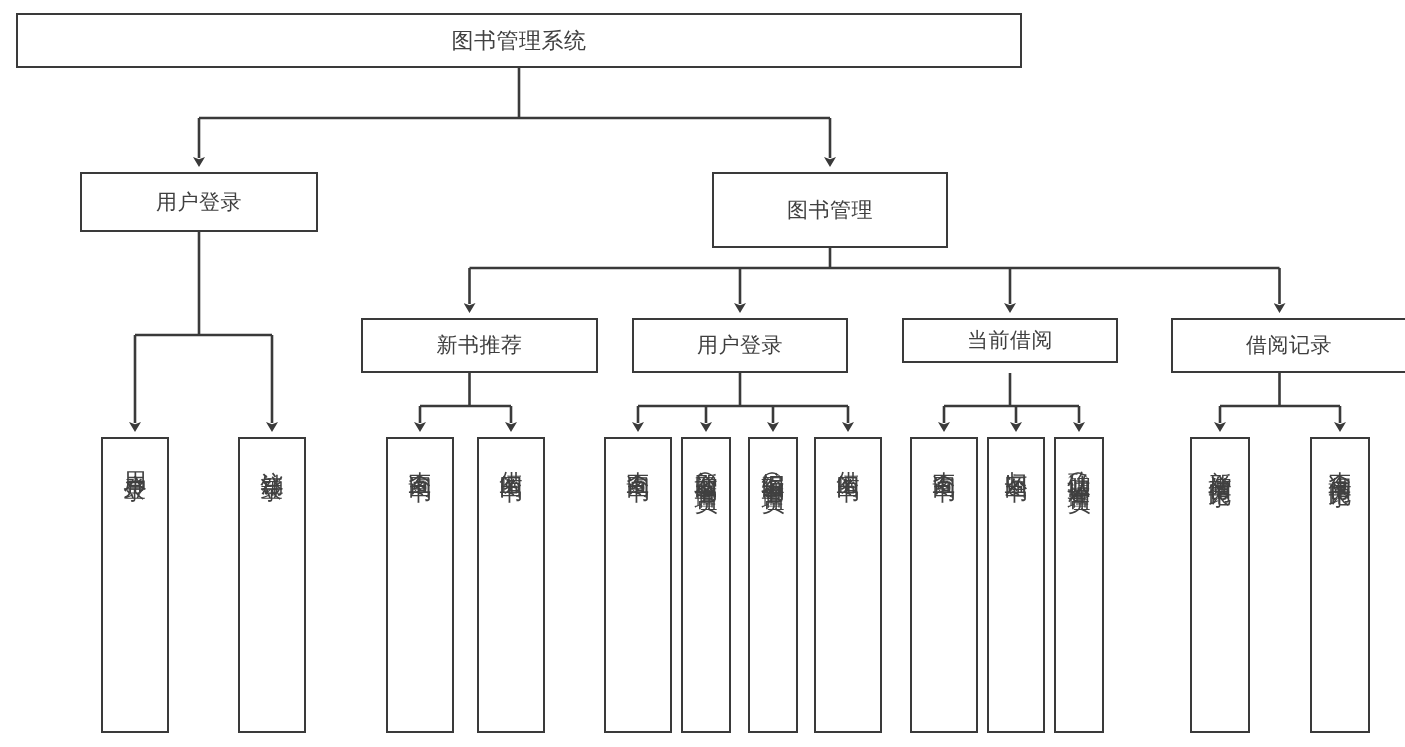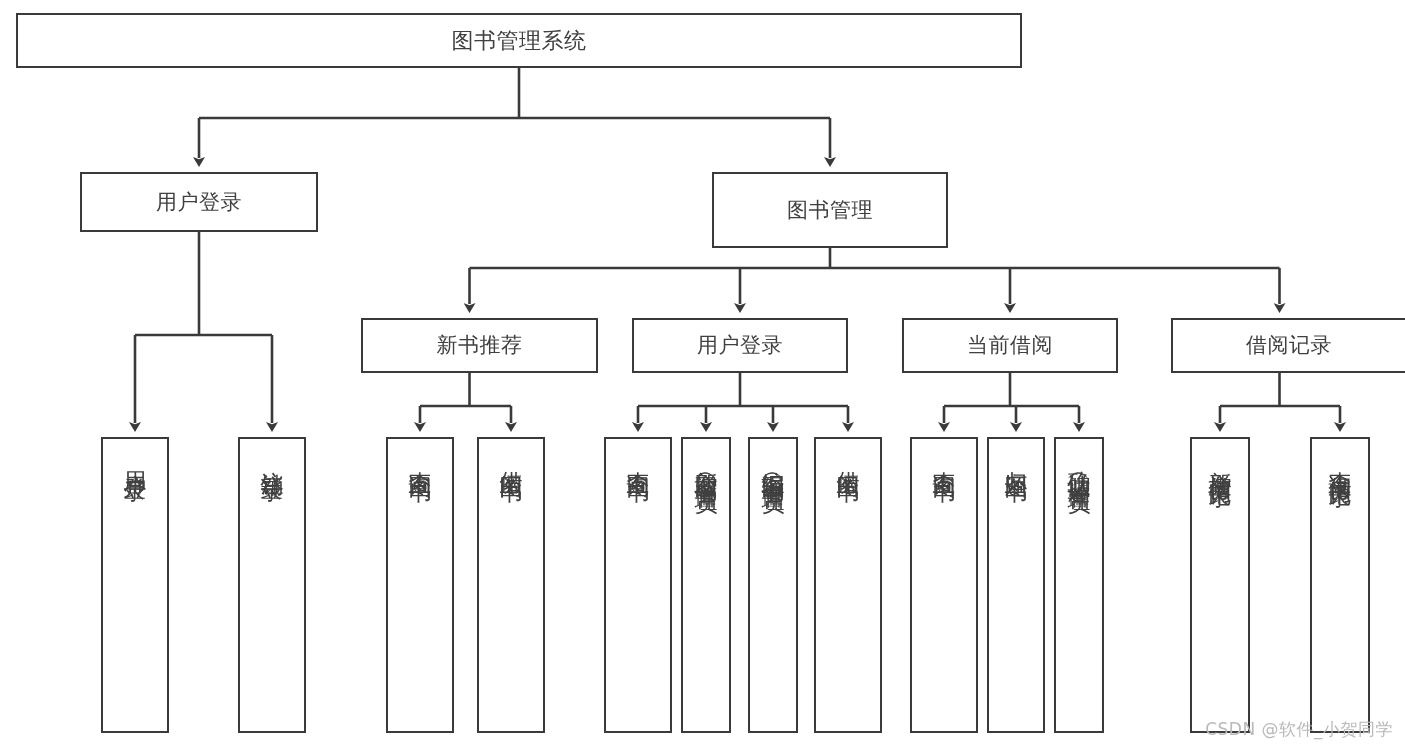--- a/index.html
+++ b/index.html
@@ -124,21 +124,21 @@
       </div>
       <div class="node horiz" style="left: 712px; top: 172px; width: 236px; height: 76px;">
         <span class="label">图书管理</span>
       </div>
       <div class="node horiz" style="left: 361px; top: 318px; width: 237px; height: 55px;">
         <span class="label">新书推荐</span>
       </div>
       <div class="node horiz" style="left: 632px; top: 318px; width: 216px; height: 55px;">
         <span class="label">用户登录</span>
       </div>
-      <div class="node horiz" style="left: 902px; top: 318px; width: 216px; height: 55px;">
+      <div class="node horiz" style="left: 902px; top: 318px; width: 216px; height: 45px;">
         <span class="label">当前借阅</span>
       </div>
       <div class="node horiz" style="left: 1171px; top: 318px; width: 236px; height: 55px;">
         <span class="label">借阅记录</span>
       </div>
       <div class="node vert" style="left: 101px; top: 437px; width: 68px; height: 296px;">
         <span class="label">用户登录</span>
       </div>
       <div class="node vert" style="left: 238px; top: 437px; width: 68px; height: 296px;">
         <span class="label">注销登录</span>
@@ -171,14 +171,13 @@
         <span class="label">确认归还（管理员）</span>
       </div>
       <div class="node vert" style="left: 1190px; top: 437px; width: 60px; height: 296px;">
         <span class="label">新增借阅记录</span>
       </div>
       <div class="node vert" style="left: 1310px; top: 437px; width: 60px; height: 296px;">
         <span class="label">查询借阅记录</span>
       </div>
     </div>
 
-  <div id="watermark">CSDN @软件_小贺同学</div>
 </div>
 
 </body></html>

